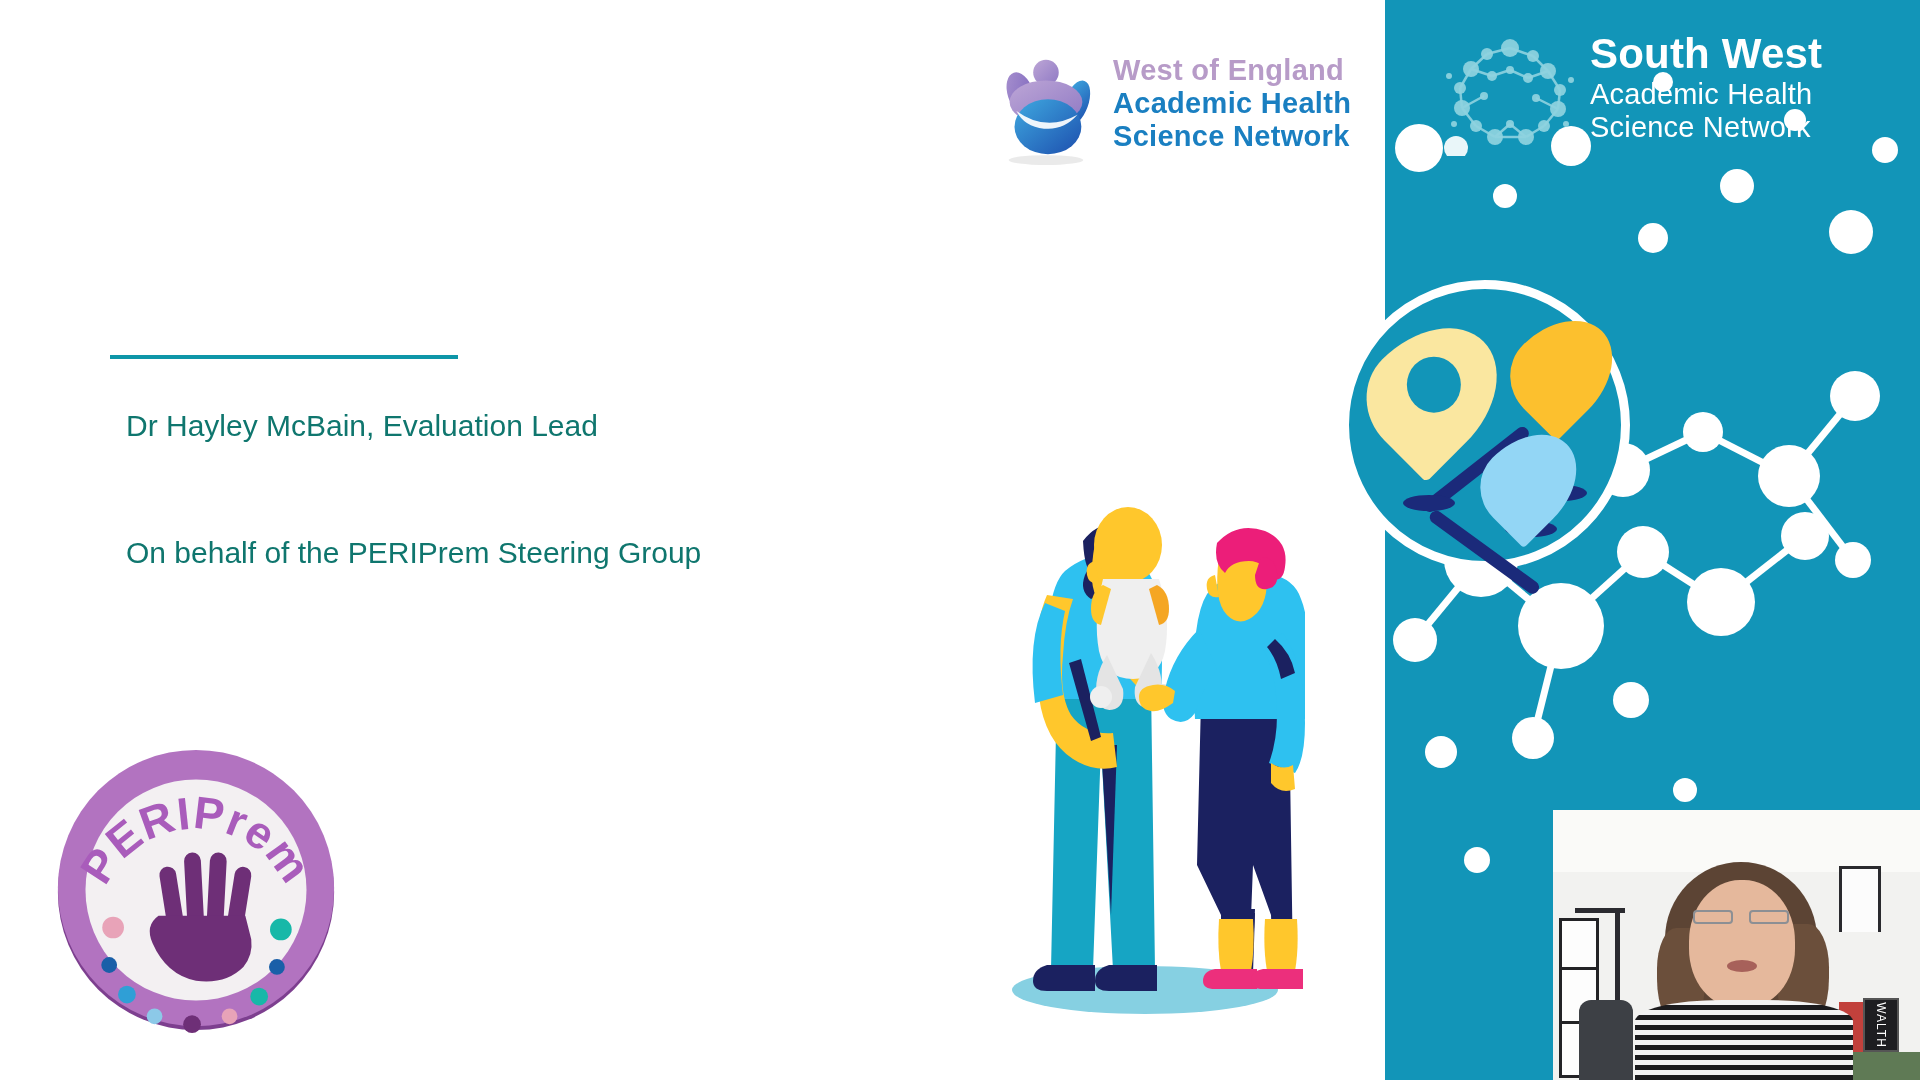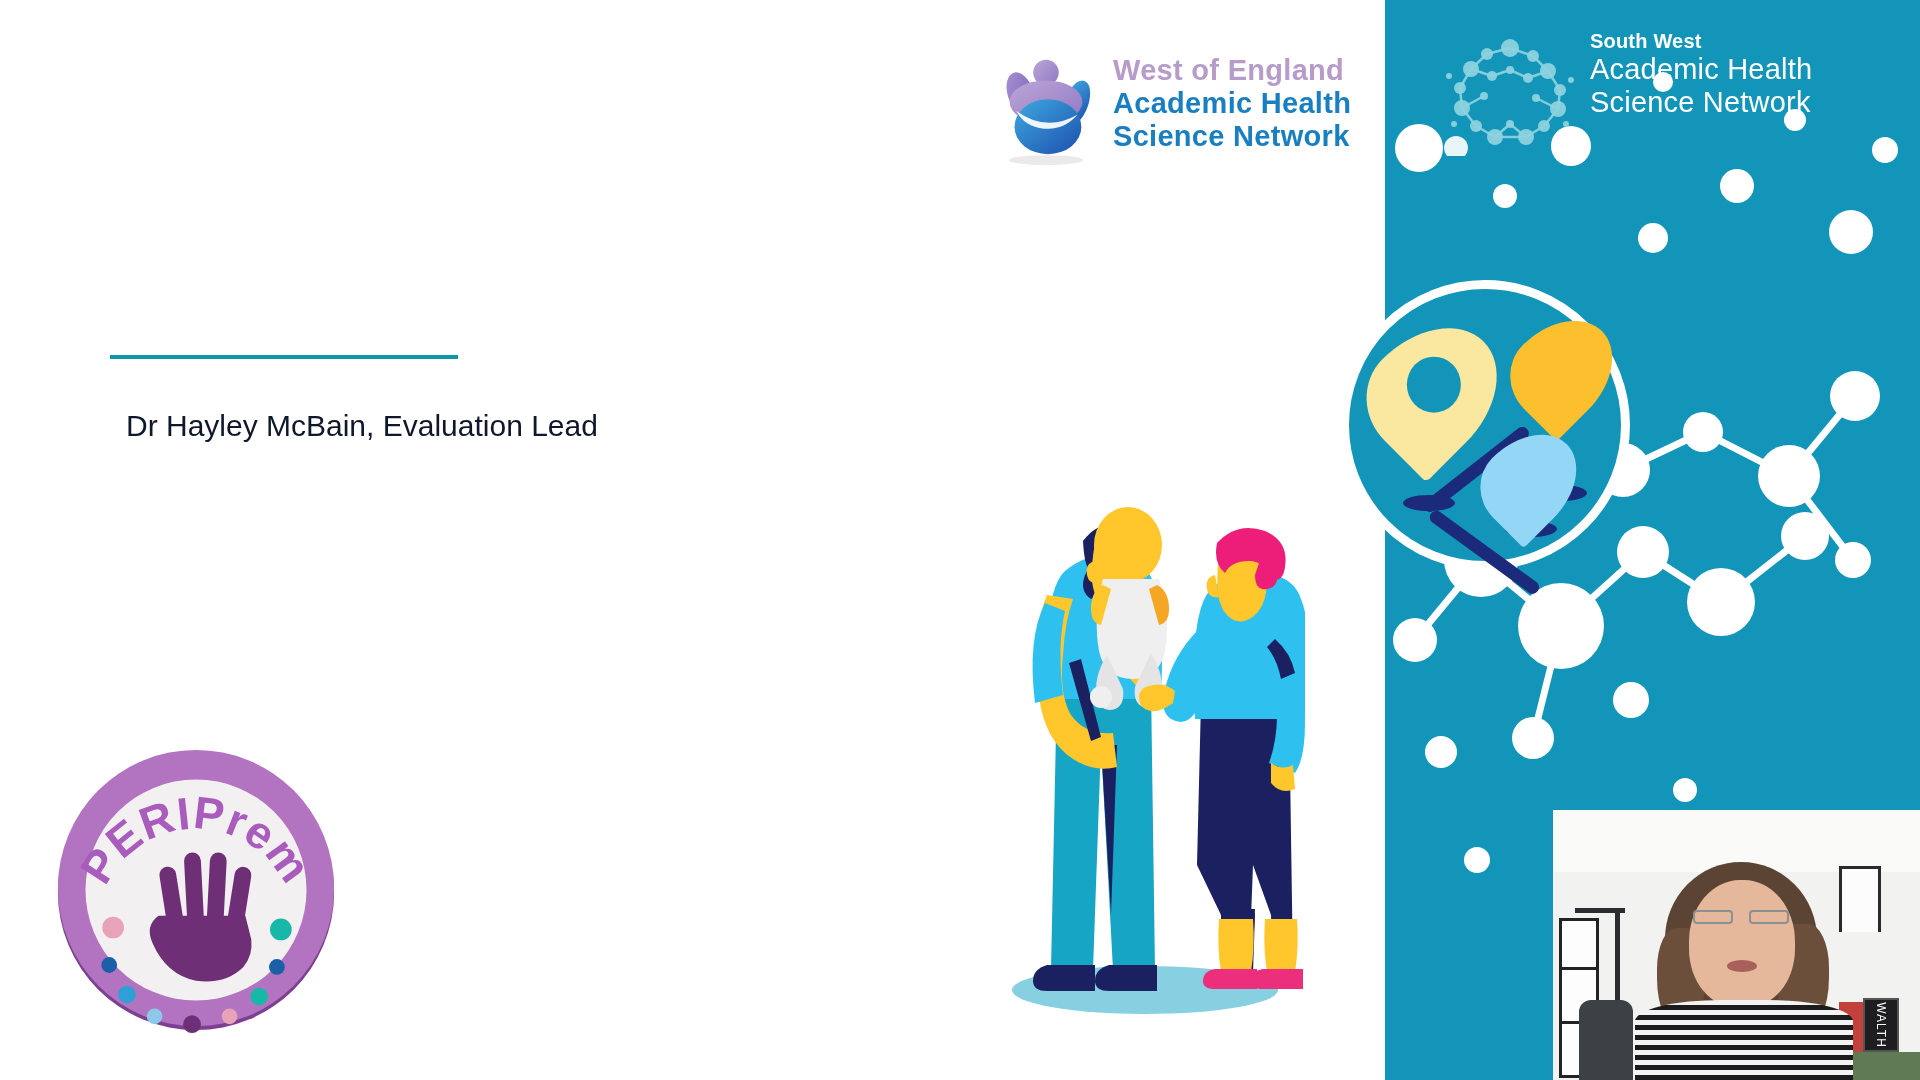--- a/index.html
+++ b/index.html
@@ -80,38 +80,38 @@
     position:absolute;
     left:110px; top:355px;
     width:348px; height:4px;
     background:#0e96a8;
   }
   .byline {
     position:absolute;
     left:126px;
     width:800px;
     font-size:30px;
-    color:#0f172a;
+    color:#0f766e;
     font-weight:400;
   }
   .byline.one { top:409px; }
   .byline.two { top:536px; }
 
   
   .woe-logo { position:absolute; left:985px; top:42px; width:375px; height:130px; }
   .woe-mark { position:absolute; left:0; top:6px; width:118px; height:118px; }
   .woe-text { position:absolute; left:128px; top:12px;font-weight:bold; }
   .woe-l1 { font-size:29px; color:#b79bc8; line-height:1.13; letter-spacing:.3px; }
   .woe-l2, .woe-l3 { font-size:29px; color:#1a7fc1; line-height:1.13; letter-spacing:.3px; }
 
   
   .sw-logo { position:absolute; left:1440px; top:30px; width:430px; height:125px; }
   .sw-mark { position:absolute; left:0; top:6px; width:140px; height:120px; }
   .sw-text { position:absolute; left:150px; top:0; color:#ffffff; }
-  .sw-l1 { font-size:20px; font-weight:bold; line-height:1.14; letter-spacing:.2px; }
+  .sw-l1 { font-size:42px; font-weight:bold; line-height:1.14; letter-spacing:.2px; }
   .sw-l2, .sw-l3 { font-size:29px; font-weight:400; line-height:1.14; letter-spacing:.2px; }
 
   
   .periprem { position:absolute; left:48px; top:742px; width:296px; height:296px; }
 
   
   .family { position:absolute; left:985px; top:445px; width:320px; height:570px; }
 
   
   .webcam {
@@ -254,20 +254,21 @@
     <div class="pin gold">
       <div class="head"></div>
     </div>
     <div class="pin lblue">
       <div class="head"></div>
     </div>
   </div>
 
   <div class="rule"></div>
   <div class="byline one">Dr Hayley McBain, Evaluation Lead</div>
+  <div class="byline two">On behalf of the PERIPrem Steering Group</div>
 
   <div class="woe-logo">
     <svg class="woe-mark" viewBox="0 0 120 120">
       <defs>
         <linearGradient id="wg1" x1="0" y1="0" x2="1" y2="1">
           <stop offset="0" stop-color="#bda6d6"></stop>
             <stop offset="1" stop-color="#8f79c4"></stop>
         </linearGradient>
         <linearGradient id="wg2" x1="0" y1="0" x2="1" y2="1">
           <stop offset="0" stop-color="#3fa9e0"></stop>

